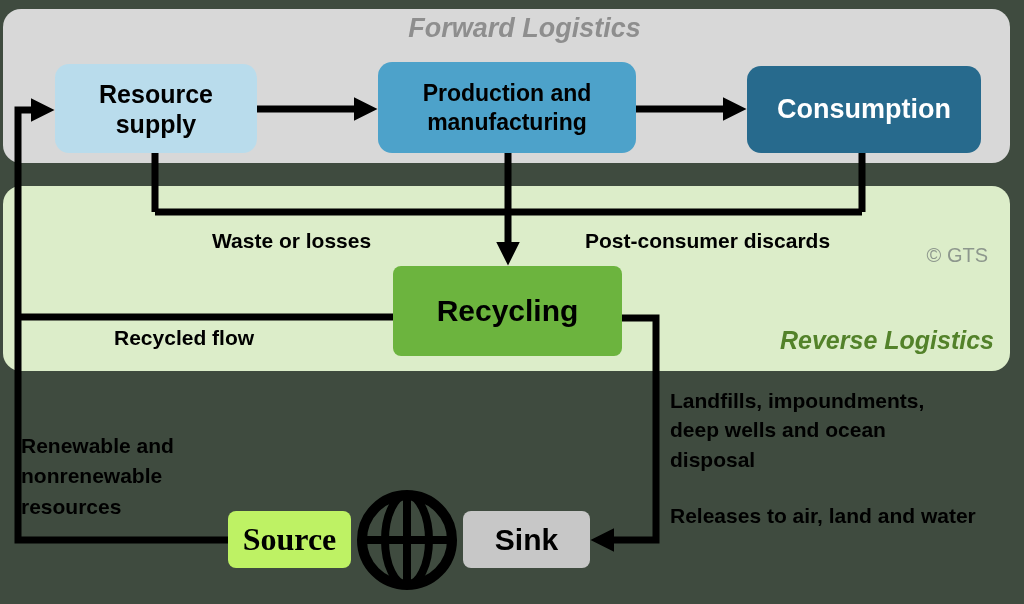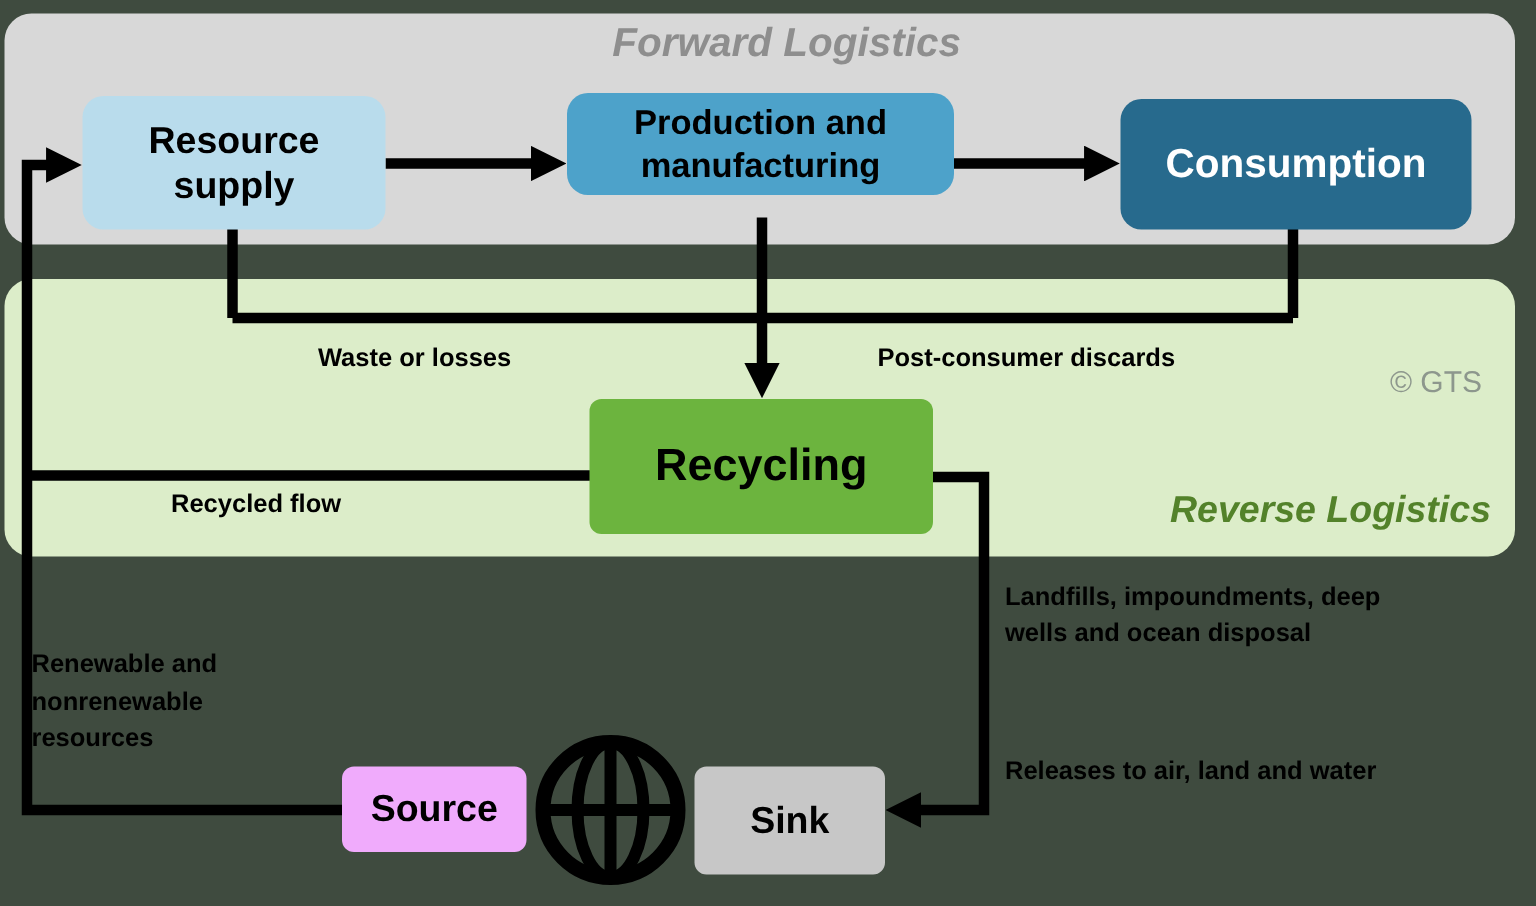--- a/index.html
+++ b/index.html
@@ -34,29 +34,29 @@
   }
 
   .arrows { position: absolute; left: 0; top: 0; z-index: 2; }
 
   .node {
     position: absolute; z-index: 3;
     display: flex; align-items: center; justify-content: center;
     text-align: center; font-weight: bold; color: #000;
   }
   .node-resource    { left: 55px;  top: 64px;  width: 202px; height: 89px; background: #b9dcec; border-radius: 14px; font-size: 25px; line-height: 1.2;  padding: 0 18px; }
-  .node-production  { left: 378px; top: 62px;  width: 258px; height: 68px; background: #4da2ca; border-radius: 14px; font-size: 23px; line-height: 1.25; padding: 0 18px; }
+  .node-production  { left: 378px; top: 62px;  width: 258px; height: 91px; background: #4da2ca; border-radius: 14px; font-size: 23px; line-height: 1.25; padding: 0 18px; }
   .node-consumption { left: 747px; top: 66px;  width: 234px; height: 87px; background: #276a8d; border-radius: 14px; font-size: 27px; color: #fff; text-align: right; }
   .node-recycling   { left: 393px; top: 266px; width: 229px; height: 90px; background: #6cb43e; border-radius: 8px; font-size: 30px; }
-  .node-source      { left: 228px; top: 511px; width: 123px; height: 57px; background: #f0abfc; border-radius: 8px;  font-size: 25px; }
-  .node-sink        { left: 463px; top: 511px; width: 127px; height: 72px; background: #c7c7c7; border-radius: 8px;  font-size: 25px; }
+  .node-source      { left: 228px; top: 511px; width: 123px; height: 57px; background: #bef264; border-radius: 8px;  font-size: 32px; font-family: Liberation Serif, serif; }
+  .node-sink        { left: 463px; top: 511px; width: 127px; height: 57px; background: #c7c7c7; border-radius: 8px;  font-size: 30px; }
 
   .flow-label {
     position: absolute; z-index: 3;
-    font-weight: bold; font-size: 17px; color: #000;
+    font-weight: bold; font-size: 21px; color: #000;
   }
   .label-waste     { left: 212px; top: 229px; }
   .label-post      { left: 585px; top: 229px; }
   .label-recycled  { left: 114px; top: 326px; }
   .label-renewable { left: 21px;  top: 431px; width: 190px; line-height: 1.45; }
   .label-landfills { left: 670px; top: 386px; width: 264px; line-height: 1.4; }
   .label-releases  { left: 670px; top: 504px; width: 356px; }
 
   .globe { position: absolute; left: 355px; top: 487px; z-index: 4; }
 </style>

